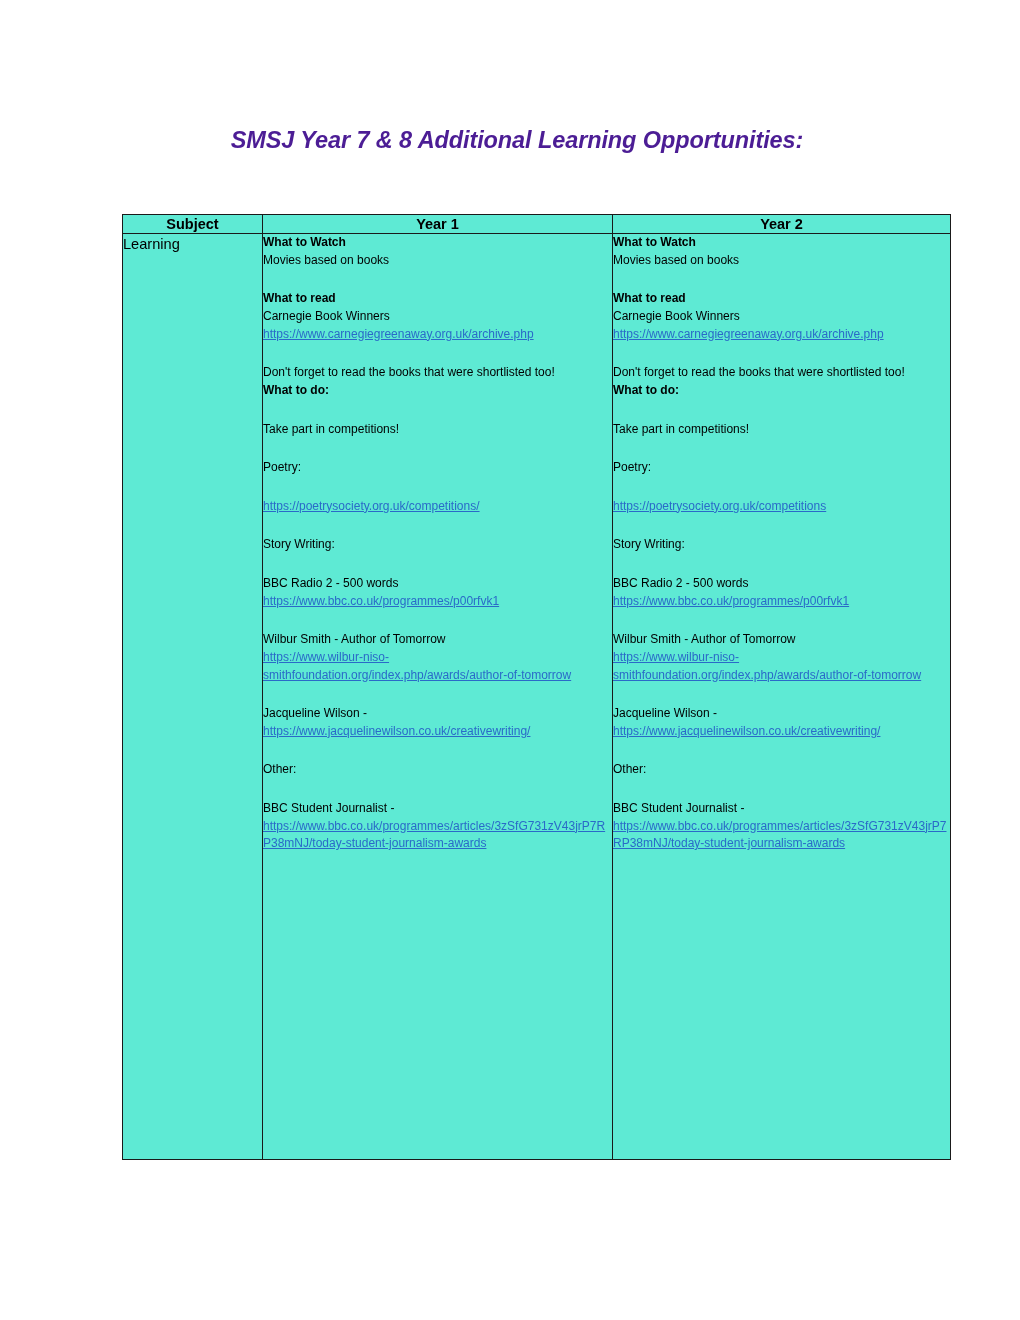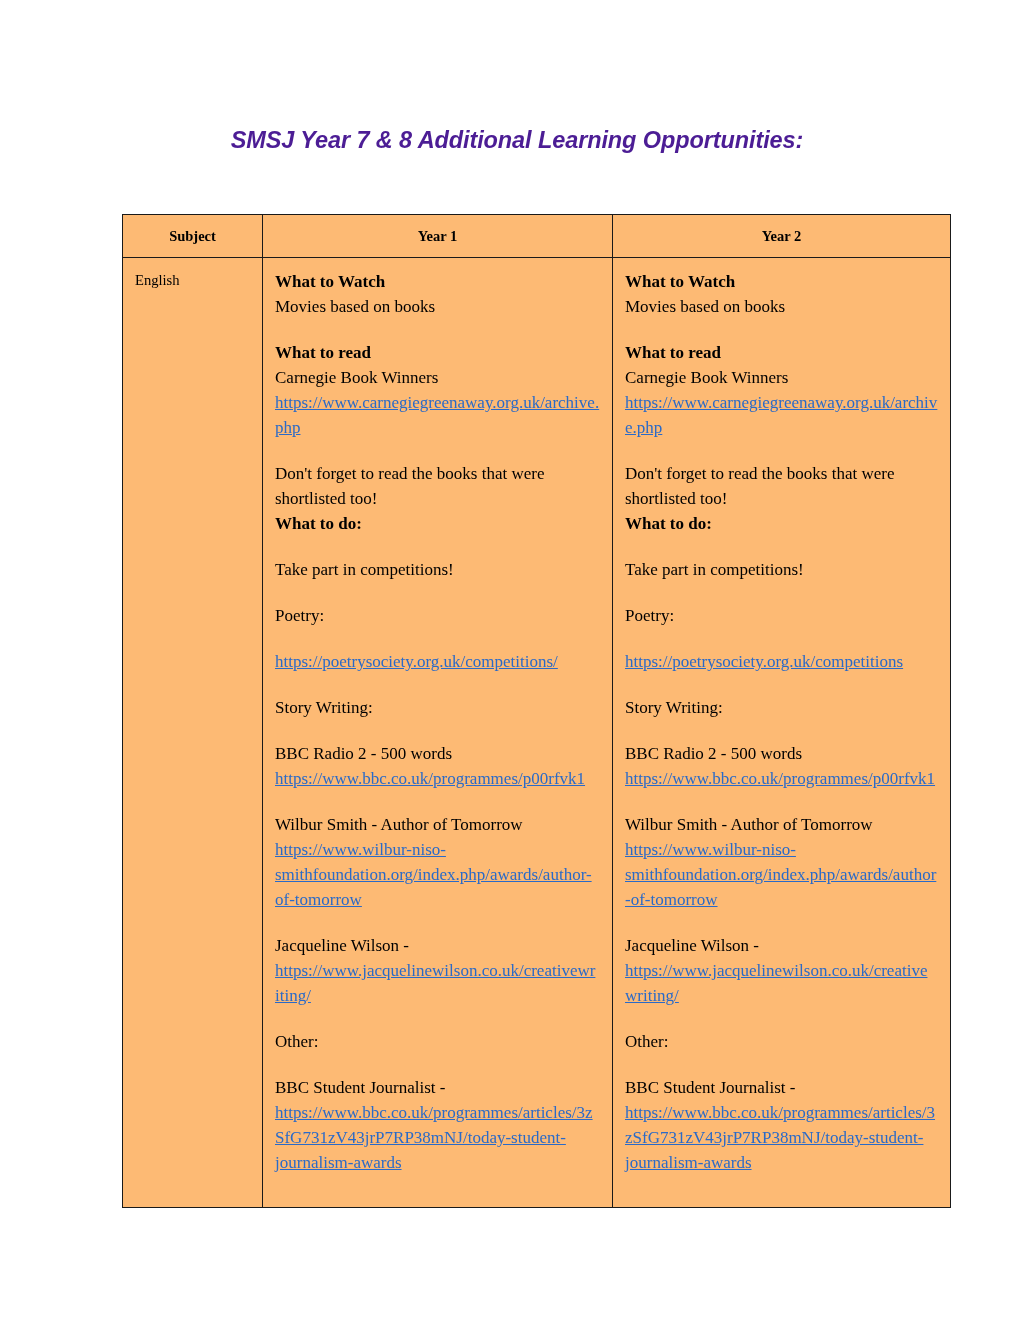--- a/index.html
+++ b/index.html
@@ -46,38 +46,37 @@
   table.matrix {
     border-collapse: collapse;
     table-layout: fixed;
     width: 828px;
     background: #ffffff;
   }
   table.matrix th,
   table.matrix td {
     border: 1.3px solid #1a1a1a;
     vertical-align: top;
-    padding: 12px;
-    background: #fdba74;
-    font-family: Liberation Serif, serif;
+    padding: 0;
+    background: #5eead4;
   }
   col.c-subject { width: 140px; }
   col.c-year7   { width: 350px; }
   col.c-year8   { width: 338px; }
 
   th.hdr {
     text-align: center;
     font-size: 14.5px;
     font-weight: bold;
     padding: 9px 6px 10px 6px;
     line-height: 1.25;
   }
   td.cell {
     padding: 10px 8px 10px 9px;
-    font-size: 17px;
+    font-size: 12px;
     line-height: 1.47;
   }
   td.cell-subject {
     padding: 10px 8px 10px 8px;
     font-size: 14.6px;
     line-height: 1.47;
   }
   .body-row td { height: 925px; }
   .ln { display: block; word-wrap: break-word; overflow-wrap: break-word; }
   .bold { font-weight: bold; }
@@ -110,21 +109,21 @@
         <tr>
           <th class="hdr">Subject</th>
           <th class="hdr">Year 1</th>
           <th class="hdr">Year 2</th>
         </tr>
       </thead>
       <tbody>
         <tr class="body-row">
 
           <td class="cell-subject">
-            <span class="subject-label">English</span>
+            <span class="subject-label">Learning</span>
           </td>
 
           <td class="cell">
             <span class="ln bold">What to Watch</span>
             <span class="ln">Movies based on books</span>
             <span class="spacer"></span>
             <span class="ln bold">What to read</span>
             <span class="ln">Carnegie Book Winners</span>
             <span class="link">https://www.carnegiegreenaway.org.uk/archive.php</span>
             <span class="spacer"></span>

